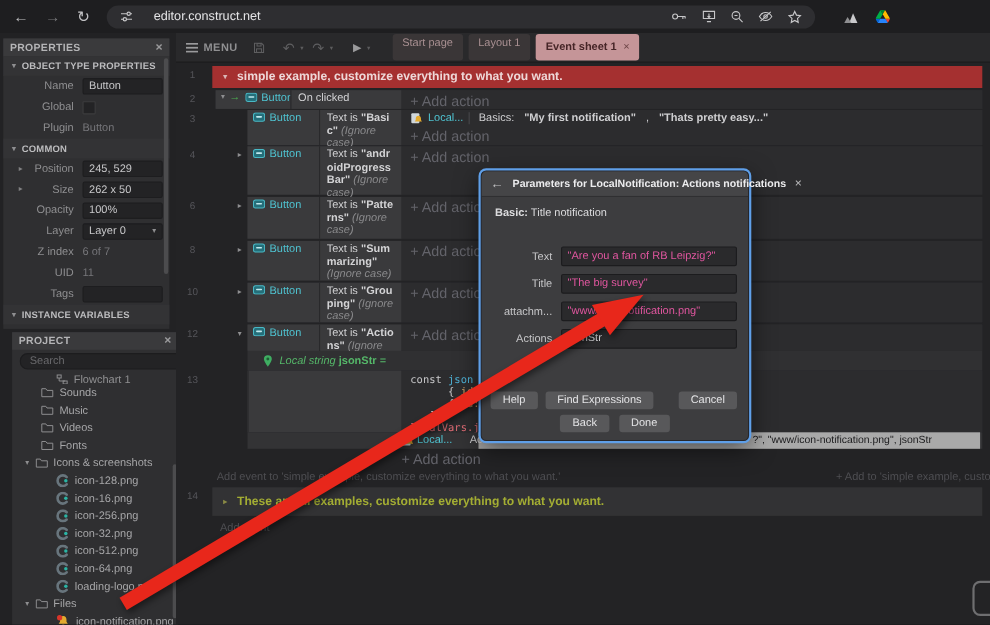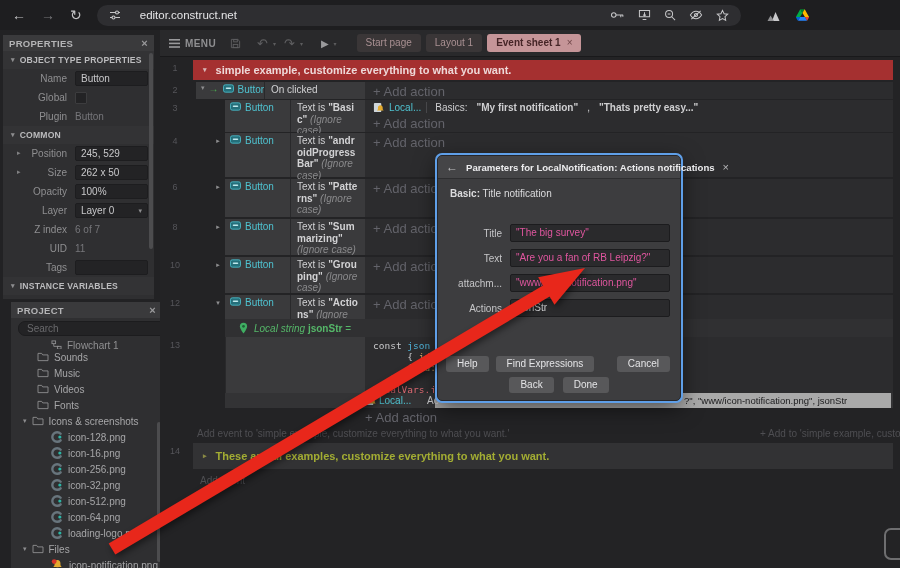--- a/index.html
+++ b/index.html
@@ -40,21 +40,21 @@
   .trow{height:16px;display:flex;align-items:center;gap:5px;font-size:10px;color:#a6a6a8;white-space:nowrap;}
   .trow.partial{height:9px;overflow:hidden;align-items:flex-start;color:#909092;}
   .ind1{padding-left:26px;}.ind0{padding-left:12px;}.ind2{padding-left:40px;}
   
   .main{position:absolute;left:160px;top:0;right:0;bottom:0;}
   .atoolbar{height:26px;background:#29292b;border-bottom:1px solid #19191b;display:flex;align-items:center;font-size:10px;color:#8f8f91;}
   .tbtn{display:flex;align-items:center;gap:5px;}
   .menu-l{font-weight:bold;letter-spacing:.4px;color:#8f8f91;}
   .car{font-size:6px;color:#5c5c5e;}
   .dimg{color:#5f5f61;font-size:13px;}
-  .tab{height:18px;line-height:18px;padding:0 9px;border-radius:3px;margin-right:5px;font-size:10px;background:#3a3637;color:#a99092;white-space:nowrap;}
+  .tab{height:24px;line-height:18px;padding:0 9px;border-radius:3px;margin-right:5px;font-size:10px;background:#3a3637;color:#a99092;white-space:nowrap;}
   .tab.active{background:#c59598;color:#462527;font-weight:bold;display:flex;align-items:center;gap:6px;}
   .tab .x{color:#6e4547;font-weight:normal;}
   
   .sheet{position:absolute;top:27px;left:0;right:0;bottom:0;background:#232325;overflow:hidden;}
   .rows{padding-top:3px;}
   .erow{display:flex;align-items:stretch;}
   .enum{width:30px;flex:none;text-align:center;color:#55555a;font-size:9px;padding-top:3px;box-sizing:border-box;}
   .grp{flex:1;margin:0 7px 2px 3px;display:flex;align-items:center;gap:9px;font-size:11px;font-weight:bold;padding-left:10px;}
   .grp.red{background:#a53030;color:#eed8d8;height:20px;}
   .grp.red .tri{color:#d9b6b6;}
@@ -692,26 +692,26 @@
 
   <div class="modal">
     <div class="mhead">
       <span class="mback">←</span>
       <span class="mtitle">Parameters for LocalNotification: Actions notifications</span>
       <span class="mclose">×</span>
     </div>
     <div class="mdesc"><span class="b">Basic:</span><span> Title notification</span></div>
     <div class="mfields">
       <div class="mfield">
+        <span class="mflabel">Text</span>
+        <span class="mfval">"Are you a fan of RB Leipzig?"</span>
+      </div>
+      <div class="mfield">
         <span class="mflabel">Title</span>
         <span class="mfval">"The big survey"</span>
-      </div>
-      <div class="mfield">
-        <span class="mflabel">Text</span>
-        <span class="mfval">"Are you a fan of RB Leipzig?"</span>
       </div>
       <div class="mfield">
         <span class="mflabel">attachm...</span>
         <span class="mfval">"www/icon-notification.png"</span>
       </div>
       <div class="mfield">
         <span class="mflabel">Actions</span>
         <span class="mfval expr">jsonStr</span>
       </div>
     </div>

